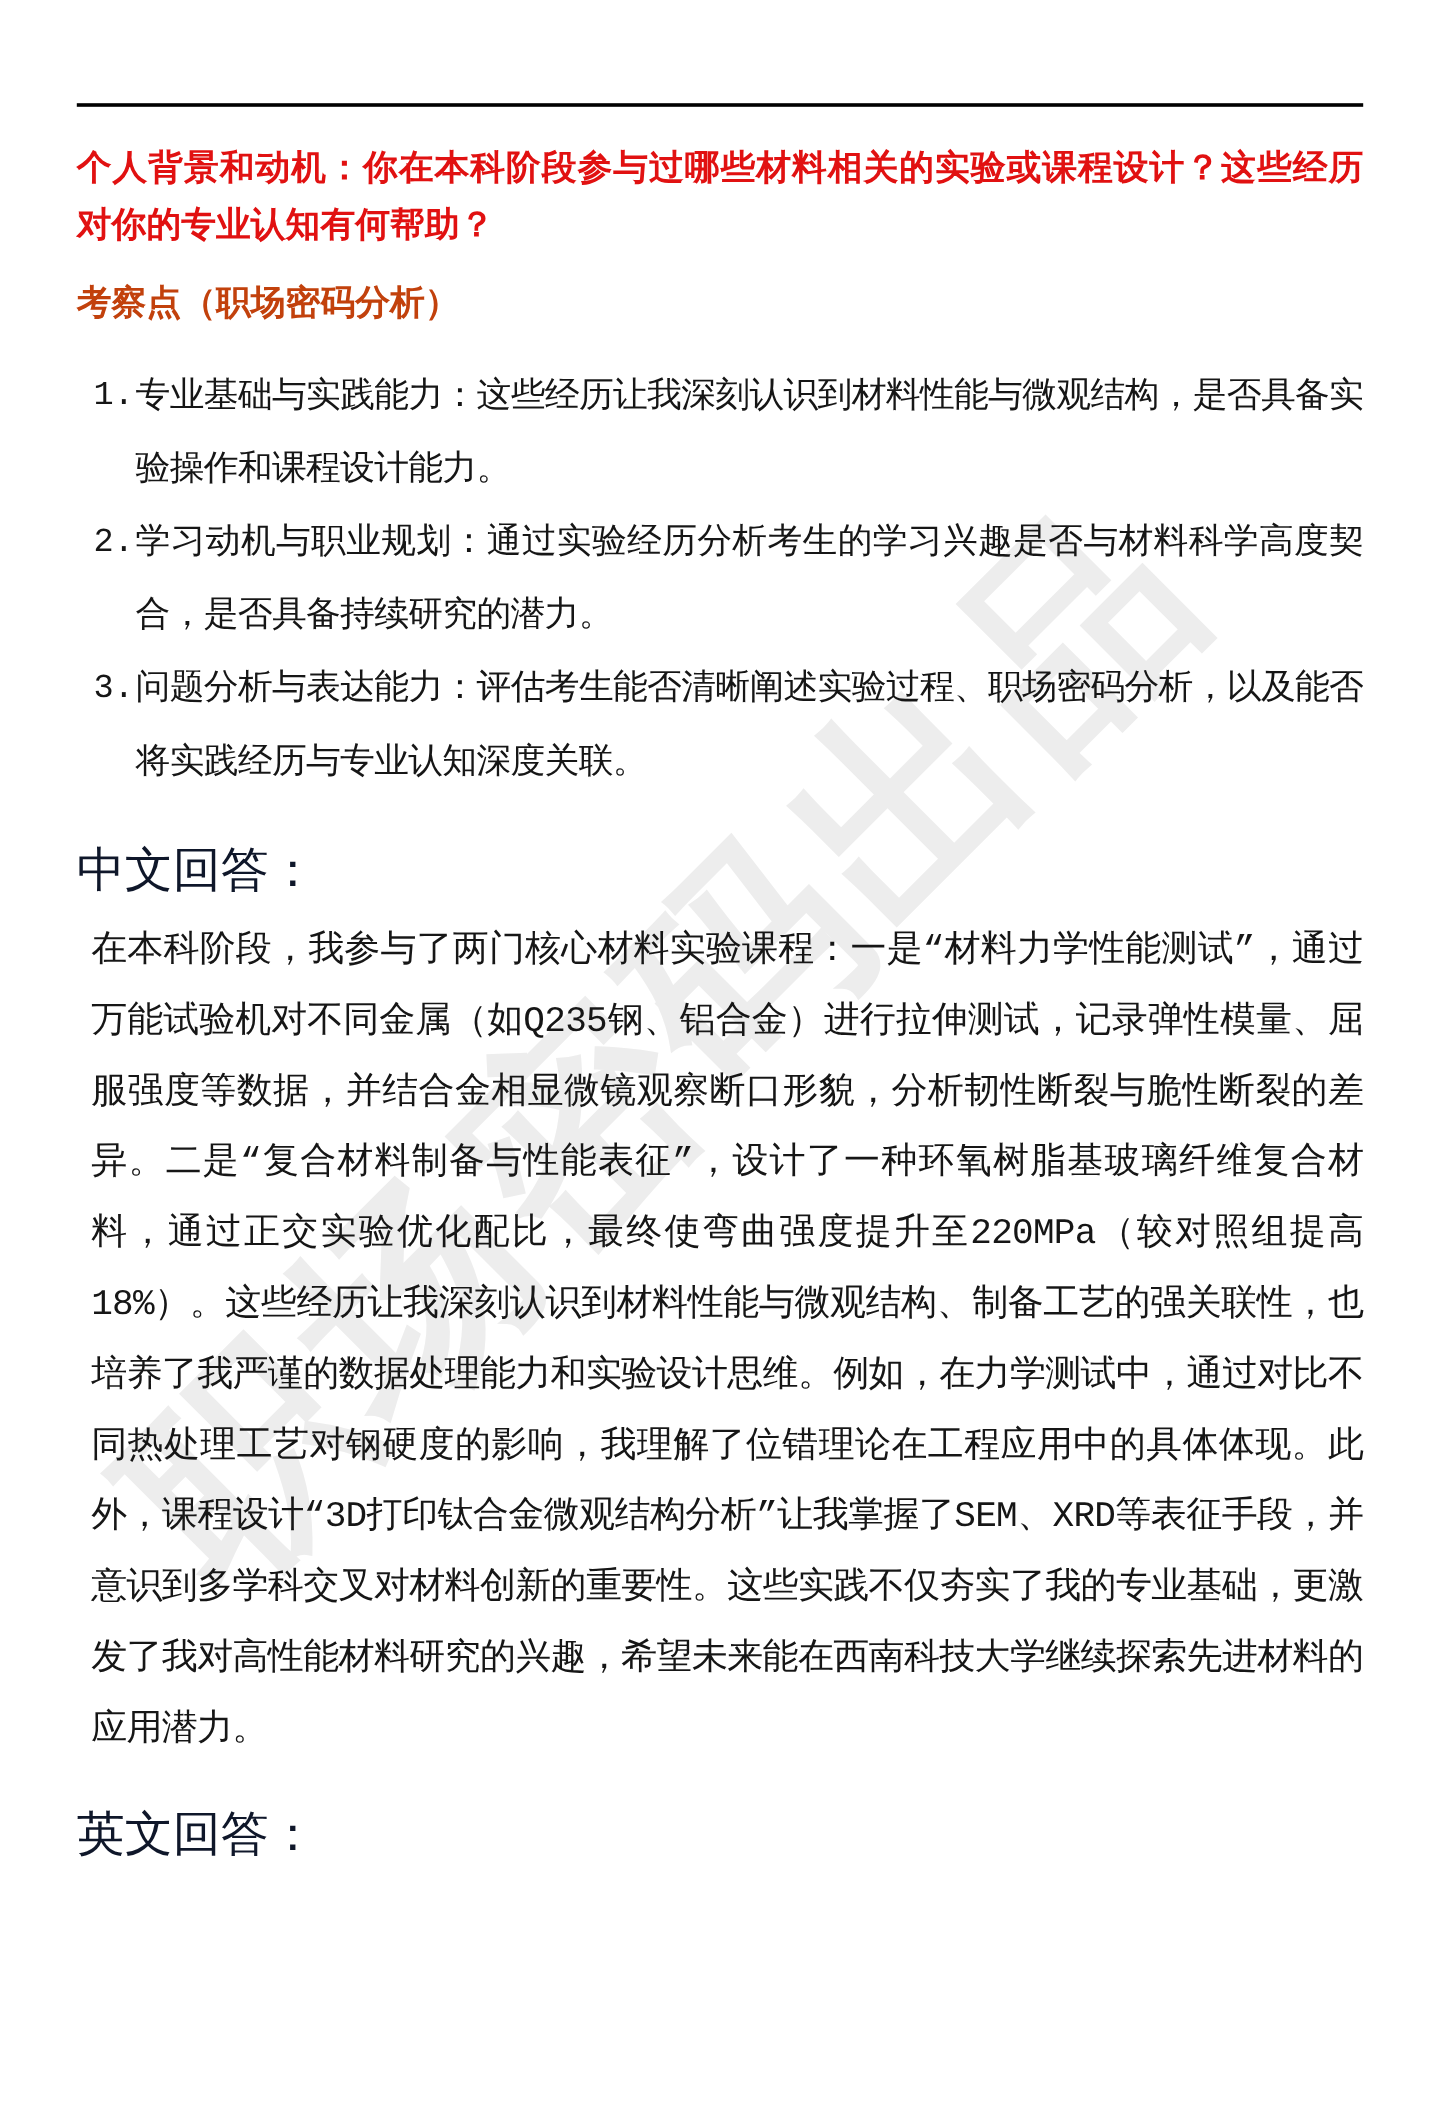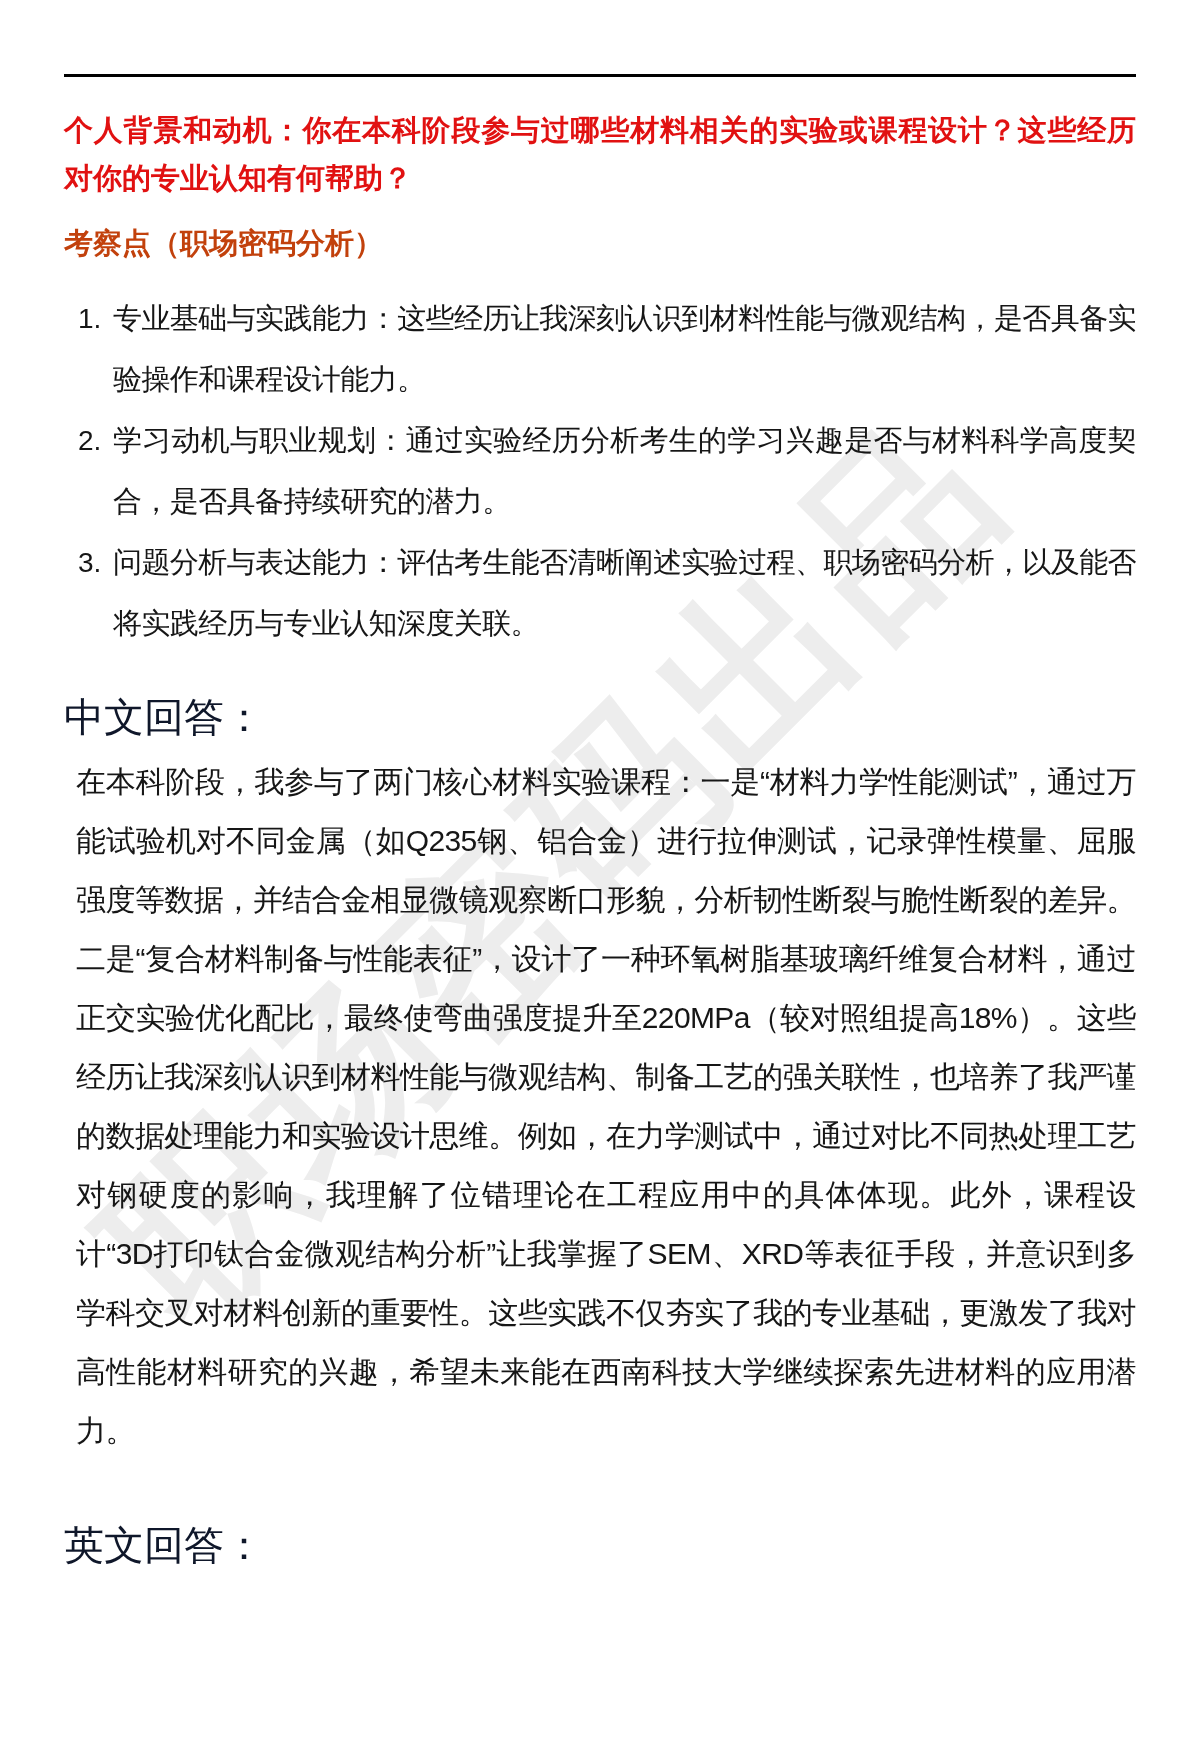--- a/index.html
+++ b/index.html
@@ -25,22 +25,23 @@
     letter-spacing:10px;
     color:#ededed;
     white-space:nowrap;
     z-index:0;
     user-select:none;
     pointer-events:none;
   }
   .content{
     position:relative;
     z-index:1;
-    padding:4px 64px;
+    padding:16px 64px;
     box-sizing:border-box;
+    font-family:Liberation Mono, monospace;
   }
   .top-rule{
     margin-top:70px;
     height:3px;
     background:#000000;
   }
   .q-heading{
     margin:29px 0 0 0;
     font-size:29px;
     line-height:48px;
@@ -89,21 +90,21 @@
   .answer-cn{
     margin:18px 0 0 12px;
     font-size:30px;
     line-height:59px;
     letter-spacing:-0.6px;
     color:#161616;
     text-align:justify;
     text-justify:inter-ideograph;
   }
   .en-label{
-    margin-top:68px;
+    margin-top:44px;
   }
   .answer-en{
     margin:16px 0 0 0;
     font-size:28px;
     line-height:60px;
     color:#161616;
     text-align:left;
   }
   .footer{
     position:absolute;

